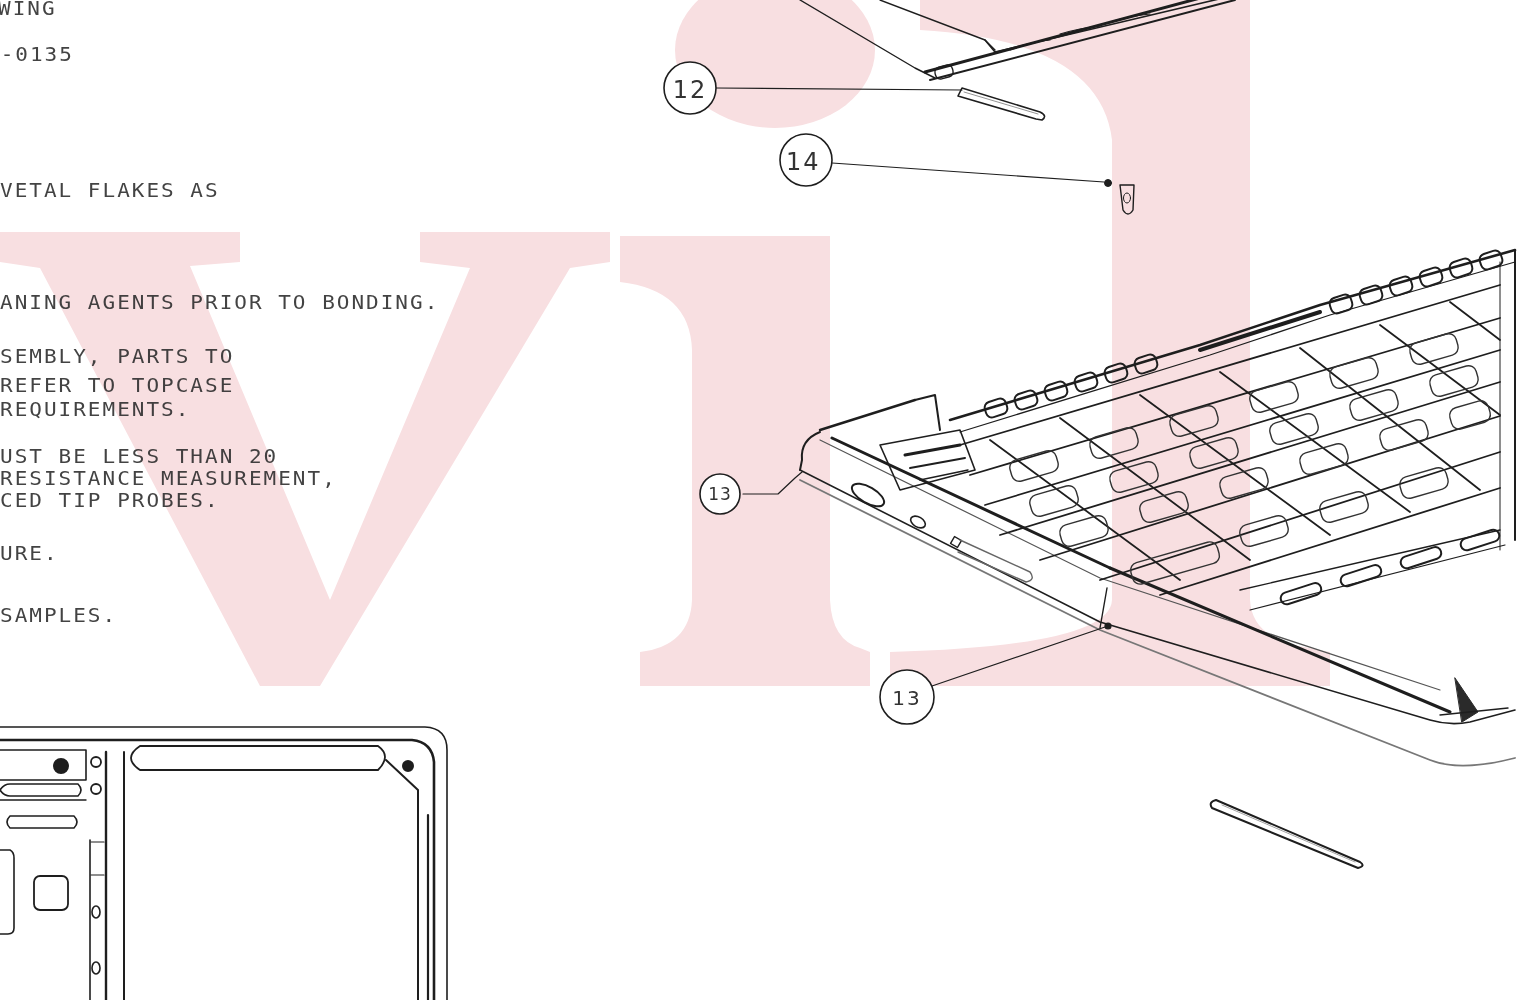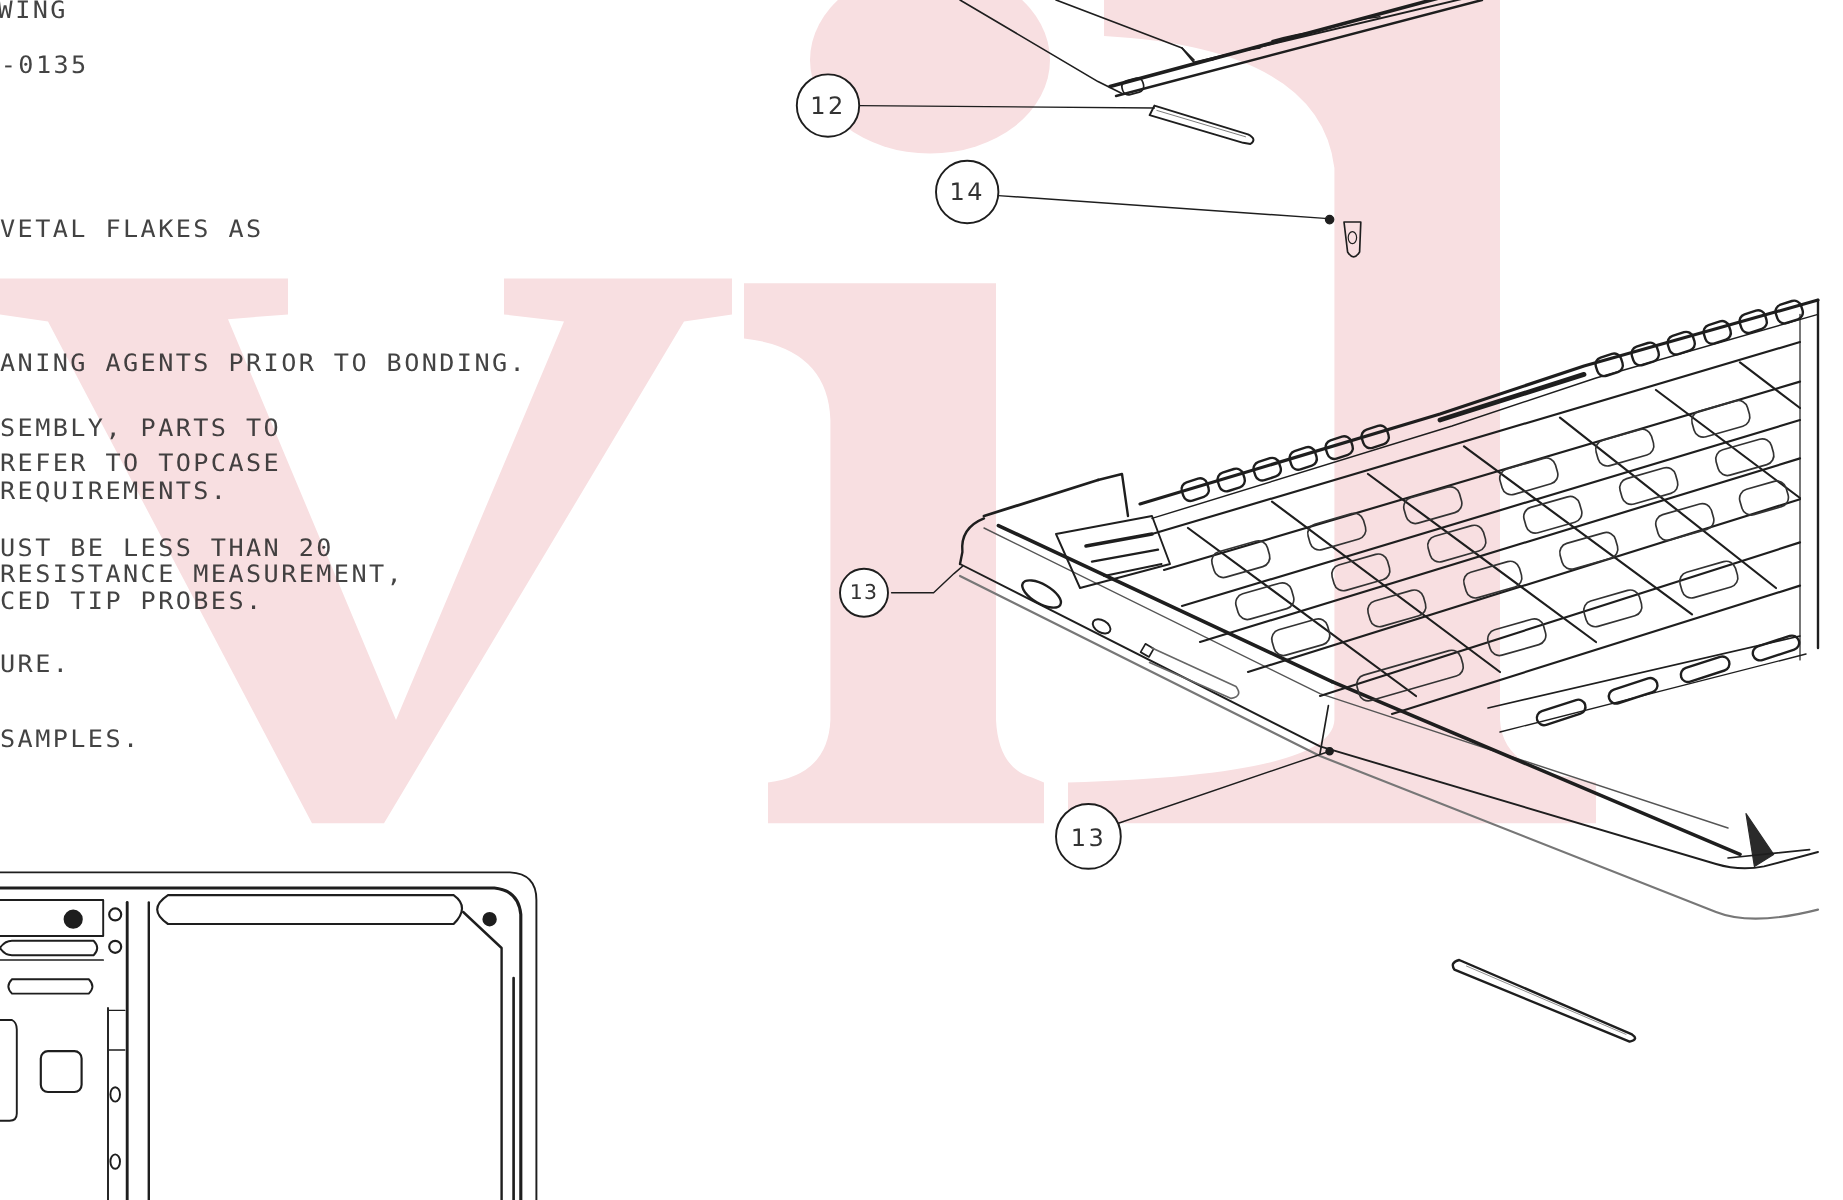--- a/index.html
+++ b/index.html
@@ -250,22 +250,22 @@
       <g>
         <circle cx="720" cy="494" r="20"></circle>
       </g>
       <g>
         <circle cx="907" cy="697" r="27"></circle>
       </g>
     </g>
   </svg>
 
   <div style="position:absolute;left:0;top:0;z-index:4;font-family:'DejaVu Sans',sans-serif;color:#333;">
-    <div style="position:absolute;left:670px;top:76px;width:40px;text-align:center;font-size:20px;letter-spacing:2px;">12</div>
-    <div style="position:absolute;left:786px;top:148px;width:40px;text-align:center;font-size:20px;letter-spacing:2px;">14</div>
+    <div style="position:absolute;left:670px;top:76px;width:40px;text-align:center;font-size:24px;letter-spacing:2px;">12</div>
+    <div style="position:absolute;left:786px;top:148px;width:40px;font-size:24px;letter-spacing:2px;">14</div>
     <div style="position:absolute;left:702px;top:484px;width:36px;text-align:center;font-size:17px;letter-spacing:1px;">13</div>
     <div style="position:absolute;left:887px;top:686px;width:40px;text-align:center;font-size:20px;letter-spacing:2px;">13</div>
   </div>
 
   <div class="notes">
     <div class="note-line" style="left:-2px;top:-2px;">WING</div>
     <div class="note-line" style="left:-14px;top:44px;">0-0135</div>
 
     <div class="note-line" style="left:0;top:180px;">VETAL FLAKES AS</div>
     <div class="note-line" style="left:0;top:292px;">ANING AGENTS PRIOR TO BONDING.</div>

